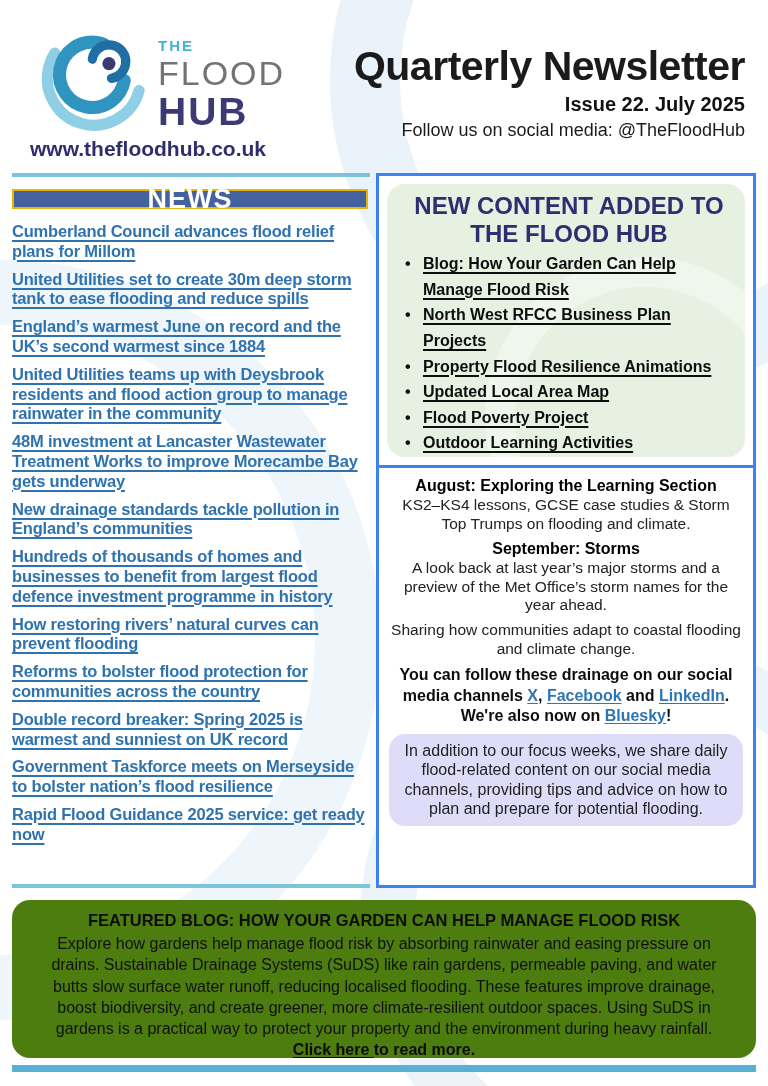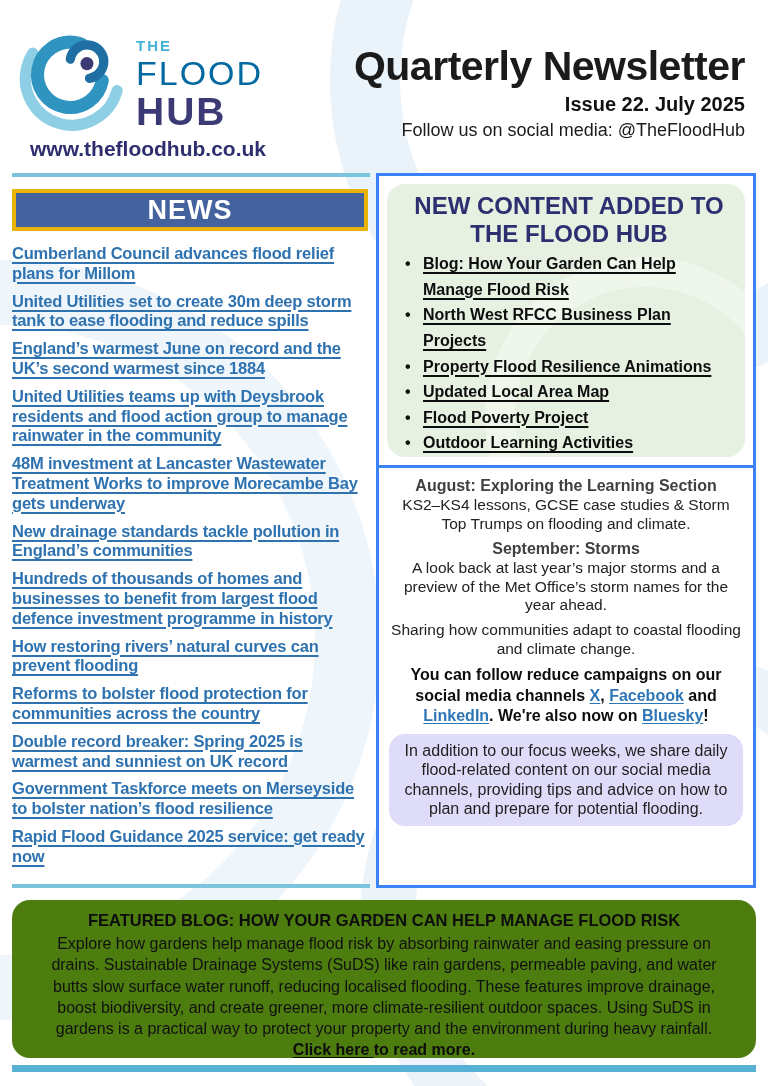--- a/index.html
+++ b/index.html
@@ -13,42 +13,42 @@
   }
   
   .bg-circle { position:absolute; border-radius:50%; z-index:0; }
   .bg1 { width:620px; height:620px; top:-230px; left:330px; border:70px solid #eaf3f9; }
   .bg2 { width:760px; height:760px; top:260px; left:-380px; border:65px solid #eef5fb; }
   .bg3 { width:560px; height:560px; top:640px; left:360px; border:55px solid #ecf4fa; }
   .content { position:relative; z-index:1; }
 
   
   .header { height:173px; position:relative; }
-  .logo-wrap { position:absolute; left:16px; top:20px; display:flex;justify-content:flex-end; }
+  .logo-wrap { position:absolute; left:38px; top:20px; display:flex;justify-content:flex-end; }
   .logo-svg { width:112px; height:118px; }
   .logo-text { margin-left:8px; padding-top:18px; line-height:1; }
   .logo-the { color:#45b3d8; font-size:15px; font-weight:600; letter-spacing:2px; }
-  .logo-flood { color:#0369a1; font-size:34px; font-weight:400; letter-spacing:2px; margin-top:3px; }
+  .logo-flood { color:#737373; font-size:34px; font-weight:400; letter-spacing:2px; margin-top:3px; }
   .logo-hub { color:#3b3a75; font-size:39px; font-weight:800; letter-spacing:2px; margin-top:2px; }
   .website { position:absolute; left:30px; top:137px; color:#2e2d6e; font-size:21px; font-weight:800; }
   .header-right { position:absolute; right:23px; top:44px; text-align:right; }
   .qn-title { font-size:41px; font-weight:600; color:#1b1b1b; letter-spacing:-0.5px; line-height:1.1; }
   .qn-issue { font-size:20px; font-weight:800; color:#111; margin-top:4px; }
   .qn-social { font-size:18px; font-weight:400; color:#1b1b1b; margin-top:4px; }
 
   
   .columns { display:flex; margin:0 12px; gap:6px; height:715px; }
   .left-col {
     width:358px; flex:none;
     border-top:4px solid #7cc3de; border-bottom:4px solid #7cc3de;
     padding:12px 2px 0 0; overflow:hidden;
   }
   .news-bar {
-    background:#44639e; border:4px solid #eab308;
-    height:42px; display:flex; align-items:center; justify-content:center;
+    background:#44639e; border:2px solid #eab308;
+    height:20px; display:flex; align-items:center; justify-content:center;
   }
   .news-bar-title { color:#ffffff; font-size:27px; font-weight:800; letter-spacing:1px; }
   .news-list { list-style:none; margin-top:13px; }
   .news-list li {
     color:#2e72b0; font-size:16.5px; font-weight:700; line-height:1.2;
     letter-spacing:-0.2px; margin-bottom:8px; cursor:pointer;
     text-decoration:underline; text-decoration-thickness:1.5px; text-underline-offset:2.5px;
   }
 
   .right-col { width:380px; flex:none; display:flex; flex-direction:column; }
@@ -63,21 +63,21 @@
   .nc-list { list-style:none; margin-top:2px; position:relative; z-index:1; }
   .nc-list li {
     position:relative; padding-left:20px;
     color:#0d0d0d; font-size:16px; font-weight:700; line-height:1.6;
     cursor:pointer; text-decoration:underline; text-decoration-thickness:1.5px; text-underline-offset:3px;
   }
   .nc-list li::before { content:"•"; position:absolute; left:2px; text-decoration:none; color:#0d0d0d; }
 
   .fw-title { color:#2c2f70; font-size:25px; font-weight:800; line-height:1.12; margin:4px auto 6px auto; max-width:330px; }
   .fw-section { margin-bottom:6px; }
-  .fw-heading { font-size:16px; font-weight:800; color:#404040; line-height:1.25; }
+  .fw-heading { font-size:16px; font-weight:800; color:#000000; line-height:1.25; }
   .fw-body { font-size:15.5px; font-weight:400; color:#222; line-height:1.2; }
   .fw-social { font-size:16px; font-weight:800; color:#0d0d0d; line-height:1.28; margin:7px 0 7px 0; }
   .fw-social .link { color:#2e75b6; cursor:pointer; text-decoration:underline; text-underline-offset:2px; }
   .lavender-box {
     background:#dedcf8; border-radius:16px; padding:7px 10px;
     font-size:16px; font-weight:500; color:#1f1f1f; line-height:1.22;
   }
 
   
   .featured {
@@ -175,21 +175,21 @@
             <div class="fw-section">
               <div class="fw-heading">September: Storms</div>
               <div class="fw-body">A look back at last year’s major storms and a preview of the Met Office’s storm names for the year ahead.</div>
             </div>
             <div class="fw-section">
               <div class="fw-body">Sharing how communities adapt to coastal flooding and climate change.</div>
             </div>
           </div>
 
         <div class="fw-social">
-          <span>You can follow reduce campaigns on our social media channels </span><span class="link">X</span><span>, </span><span class="link">Facebook</span><span> and </span><span class="link">LinkedIn</span><span>. We're also now on </span><span class="link">Bluesky</span><span>!</span>
+          <span>You can follow these drainage on our social media channels </span><span class="link">X</span><span>, </span><span class="link">Facebook</span><span> and </span><span class="link">LinkedIn</span><span>. We're also now on </span><span class="link">Bluesky</span><span>!</span>
         </div>
 
         <div class="lavender-box">In addition to our focus weeks, we share daily flood-related content on our social media channels, providing tips and advice on how to plan and prepare for potential flooding.</div>
       </div>
 
     </div>
   </div>
 
   <div class="featured">
     <div class="fb-title">FEATURED BLOG: HOW YOUR GARDEN CAN HELP MANAGE FLOOD RISK</div>

